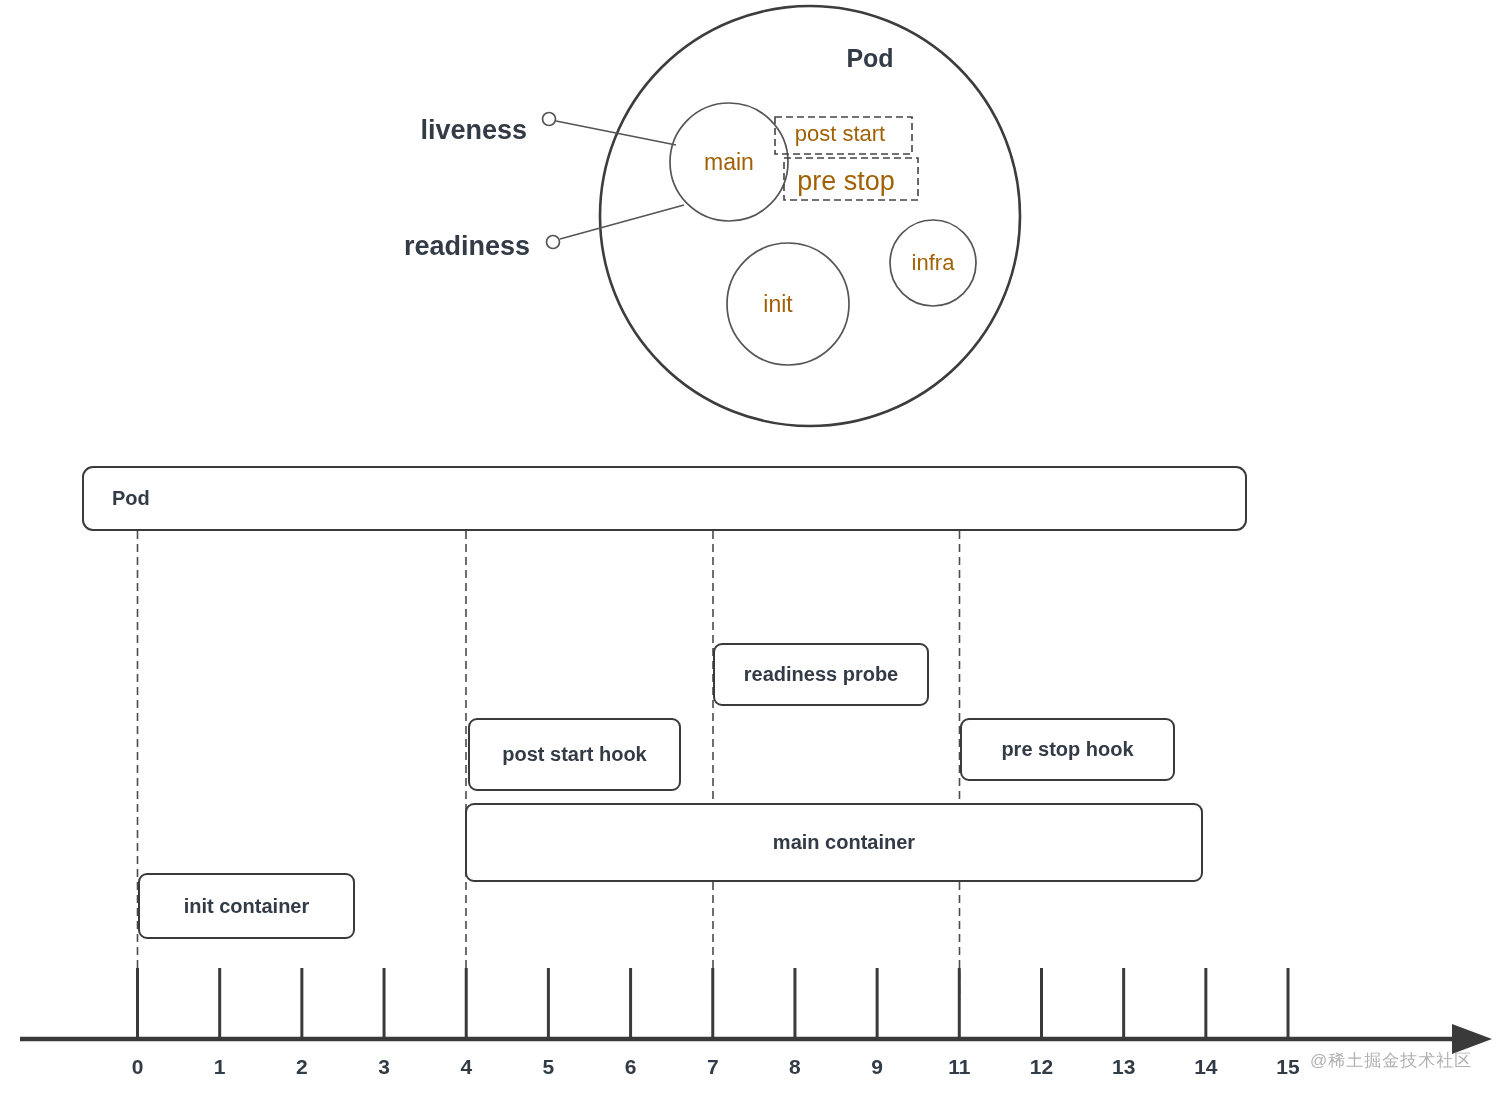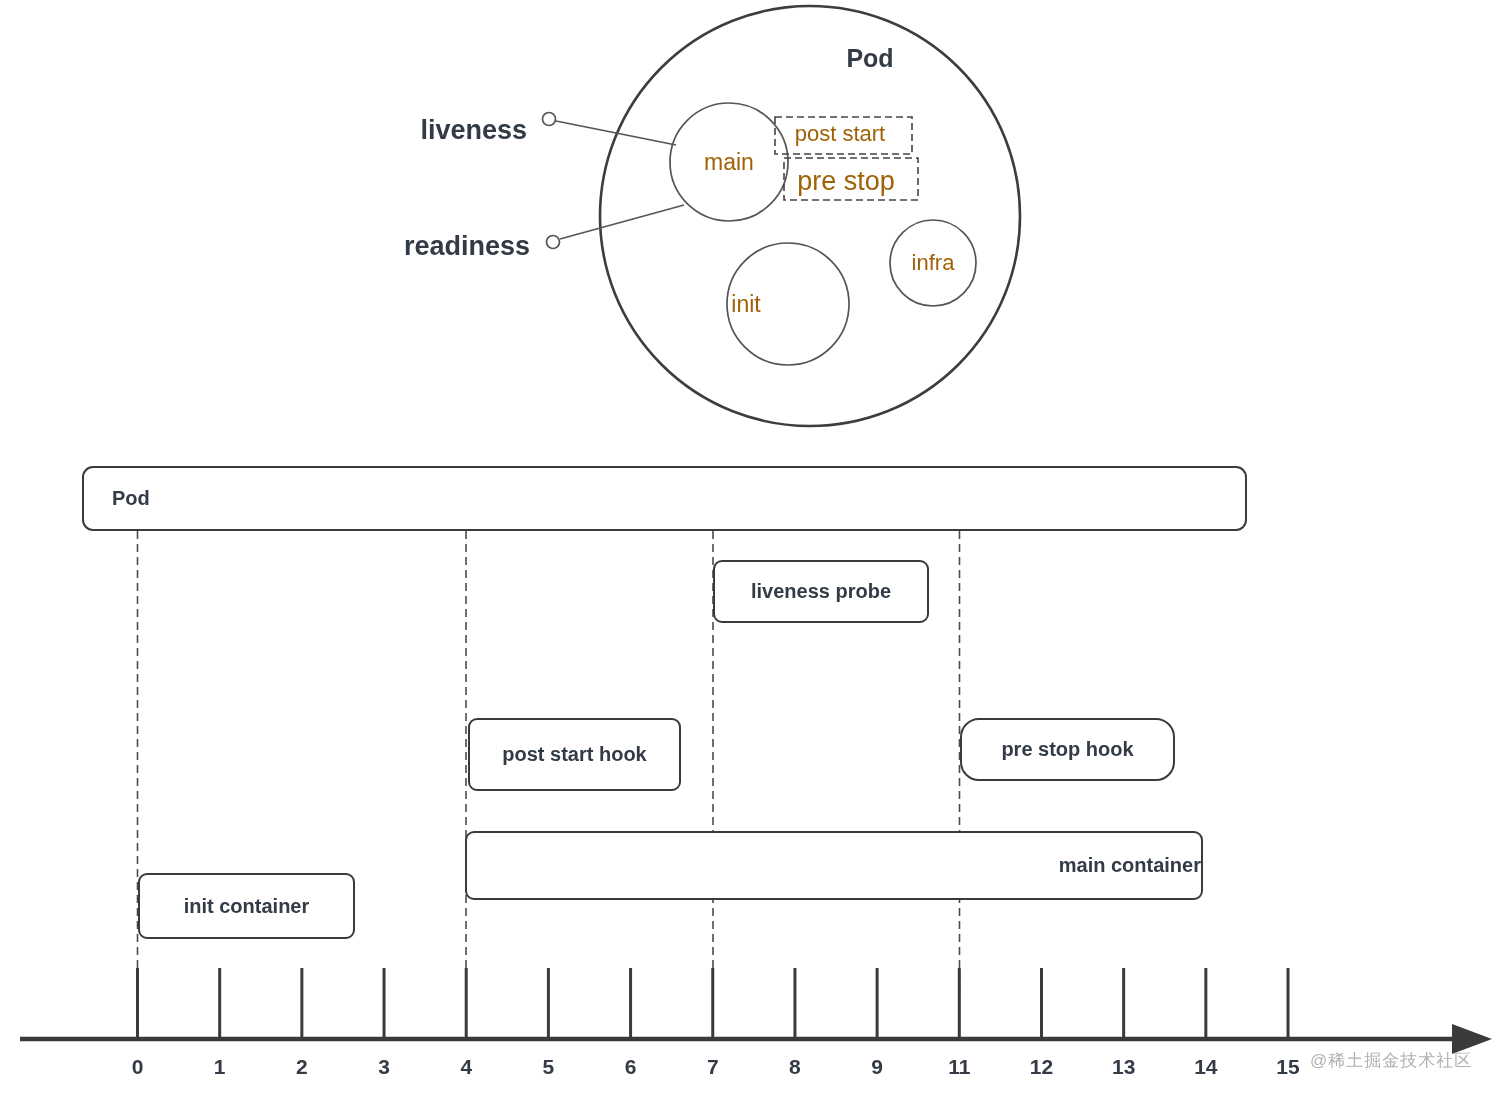--- a/index.html
+++ b/index.html
@@ -7,39 +7,39 @@
     position:relative;width:1504px;height:1103px;background:#ffffff;overflow:hidden;
     font-family:"Liberation Sans","DejaVu Sans",sans-serif;
   }
   .layer{position:absolute;left:0;top:0;z-index:0;}
   .lbl{position:absolute;z-index:1;color:#a16207;font-size:23px;line-height:1.1;}
   .lbl.center{text-align:center;}
   .lbl.bold{font-weight:700;color:#333b46;}
   
   .pod-title{left:820px;top:45px;width:100px;text-align:center;font-size:25px;}
   .main-label{left:679px;top:150px;width:100px;}
-  .init-label{left:696px;top:292px;width:100px;}
+  .init-label{left:728px;top:292px;width:100px;}
   .infra-label{left:883px;top:251px;width:100px;font-size:22px;}
   .post-start-label{left:770px;top:122px;width:140px;font-size:22px;}
   .pre-stop-label{left:776px;top:167px;width:140px;font-size:27px;}
   .liveness-label{left:387px;top:116px;width:140px;text-align:right;font-size:27px;}
   .readiness-label{left:390px;top:232px;width:140px;text-align:right;font-size:27px;}
   
   .tbox{
     position:absolute;z-index:2;box-sizing:border-box;background:#fff;
     border:2.5px solid #3a3a3a;border-radius:9px;
     display:flex;align-items:center;justify-content:center;
     font-weight:700;font-size:20px;color:#333b46;
   }
   .pod-box{left:82px;top:466px;width:1165px;height:65px;justify-content:flex-start;padding-left:28px;border-radius:11px;}
   .liveness-probe-box{left:713px;top:560px;width:216px;height:63px;}
   .readiness-probe-box{left:713px;top:643px;width:216px;height:63px;}
   .post-start-hook-box{left:468px;top:718px;width:213px;height:73px;}
-  .pre-stop-hook-box{left:960px;top:718px;width:215px;height:63px;border-radius:19px;}
-  .main-container-box{left:465px;top:831px;width:738px;height:69px;justify-content:flex-end;padding-left:20px;}
+  .pre-stop-hook-box{left:960px;top:718px;width:215px;height:63px;}
+  .main-container-box{left:465px;top:803px;width:738px;height:79px;justify-content:center;padding-left:20px;}
   .init-container-box{left:138px;top:873px;width:217px;height:66px;}
   
   .tick-label{
     position:absolute;top:1055px;width:40px;z-index:1;text-align:center;
     font-weight:700;font-size:21px;color:#333b46;
   }
   .axis-label{left:1348px;top:1121px;width:130px;z-index:3;font-size:26px;}
   .watermark{
     position:absolute;left:1310px;top:1049px;z-index:2;
     font-size:17px;color:#b0b0b0;letter-spacing:1px;white-space:nowrap;
@@ -101,22 +101,22 @@
   <div class="lbl center init-label">init</div>
   <div class="lbl center infra-label">infra</div>
   <div class="lbl center post-start-label">post start</div>
   <div class="lbl center pre-stop-label">pre stop</div>
   <div class="lbl bold liveness-label">liveness</div>
   <div class="lbl bold readiness-label">readiness</div>
 
   <div class="tbox pod-box">
     <span>Pod</span>
   </div>
-  <div class="tbox liveness-probe-box">
-    <span>liveness probe</span>
+  <div class="tbox readiness-probe-box">
+    <span>readiness probe</span>
   </div>
   <div class="tbox post-start-hook-box">
     <span>post start hook</span>
   </div>
   <div class="tbox pre-stop-hook-box">
     <span>pre stop hook</span>
   </div>
   <div class="tbox main-container-box">
     <span>main container</span>
   </div>

